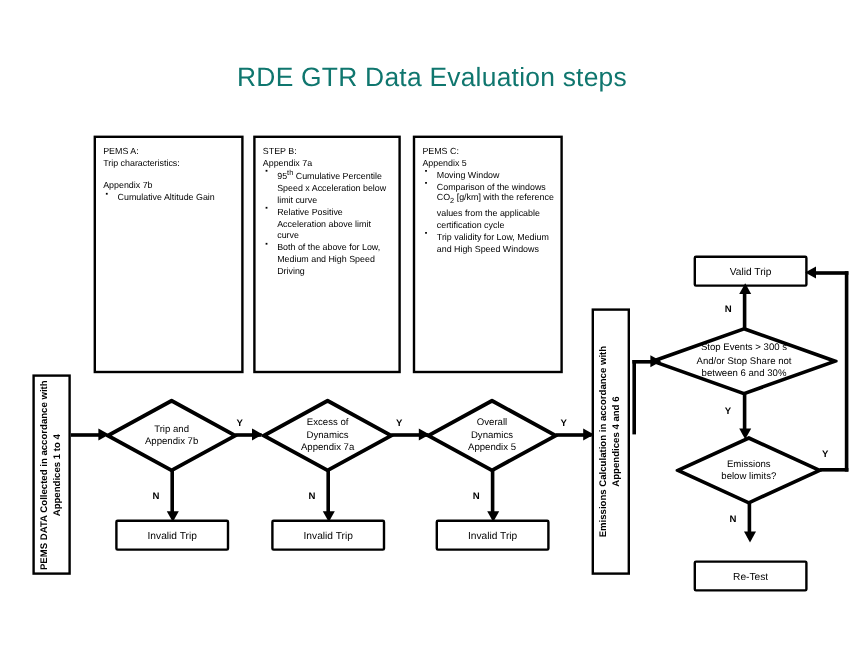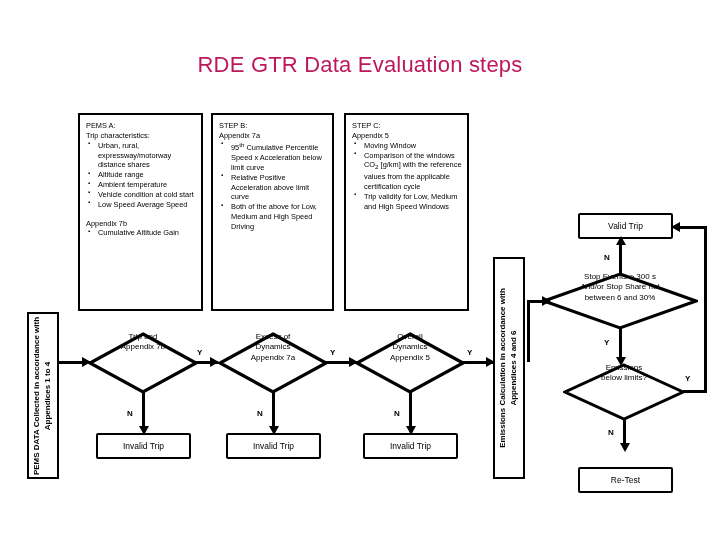--- a/index.html
+++ b/index.html
@@ -12,21 +12,21 @@
     position:relative;
   }
   #stage{position:absolute;left:0;top:0;width:720px;height:540px;}
 
   
   .title{
     position:absolute;left:0;top:52px;width:720px;
     text-align:center;
     font-size:22px;
     letter-spacing:0.2px;
-    color:#be185d;
+    color:#0f766e;
   }
 
   
   .stepbox{
     position:absolute;
     border:2px solid #000;
     background:#fff;
     box-sizing:border-box;
     padding:6px 5px 4px 6px;
     font-size:7.4px;
@@ -80,21 +80,21 @@
   
   .diamond{
     position:absolute;
     box-sizing:border-box;
   }
   .diamond .dshape{
     position:absolute;left:0;top:0;width:100%;height:100%;
   }
   .diamond .dlabel{
     position:absolute;left:0;top:0;width:100%;height:100%;
-    display:flex;align-items:center;
+    display:flex;align-items:center;justify-content:center;
     flex-direction:column;
     font-size:8px;
     line-height:1.3;
     text-align:center;
     pointer-events:none;
   }
 
   
   .ln{position:absolute;background:#000;}
   .lnh{height:3px;}
@@ -114,46 +114,39 @@
 </head>
 <body>
 
 <div id="stage">
 
   <div class="title">RDE GTR Data Evaluation steps</div>
 
   <div class="stepbox" id="box-a" style="left:78px;top:113px;width:125px;height:198px;">
     <span class="hdr">PEMS A:</span>
     <span class="hdr">Trip characteristics:</span>
-    <ul>
-      <li>Urban, rural, expressway/motorway distance shares</li>
-      <li>Altitude range</li>
-      <li>Ambient temperature</li>
-      <li>Vehicle condition at cold start</li>
-      <li>Low Speed Average Speed</li>
-    </ul>
     <div class="gap"></div>
     <span class="hdr">Appendix 7b</span>
     <ul>
       <li>Cumulative Altitude Gain</li>
     </ul>
   </div>
 
   <div class="stepbox" id="box-b" style="left:211px;top:113px;width:123px;height:198px;">
     <span class="hdr">STEP B:</span>
     <span class="hdr">Appendix 7a</span>
     <ul>
       <li><span>95<sup>th</sup></span> <span>Cumulative Percentile Speed x Acceleration below limit curve</span></li>
       <li>Relative Positive Acceleration above limit curve</li>
       <li>Both of the above for Low, Medium and High Speed Driving</li>
     </ul>
   </div>
 
   <div class="stepbox" id="box-c" style="left:344px;top:113px;width:125px;height:198px;">
-    <span class="hdr">STEP C:</span>
+    <span class="hdr">PEMS C:</span>
     <span class="hdr">Appendix 5</span>
     <ul>
       <li>Moving Window</li>
       <li>Comparison of the windows CO<sub>2</sub> [g/km] with the reference values from the applicable certification cycle</li>
       <li>Trip validity for Low, Medium and High Speed Windows</li>
     </ul>
   </div>
 
   <div class="vbar" id="vbar-left" style="left:27px;top:312px;width:32px;height:167px;">
     <div class="vtext">

